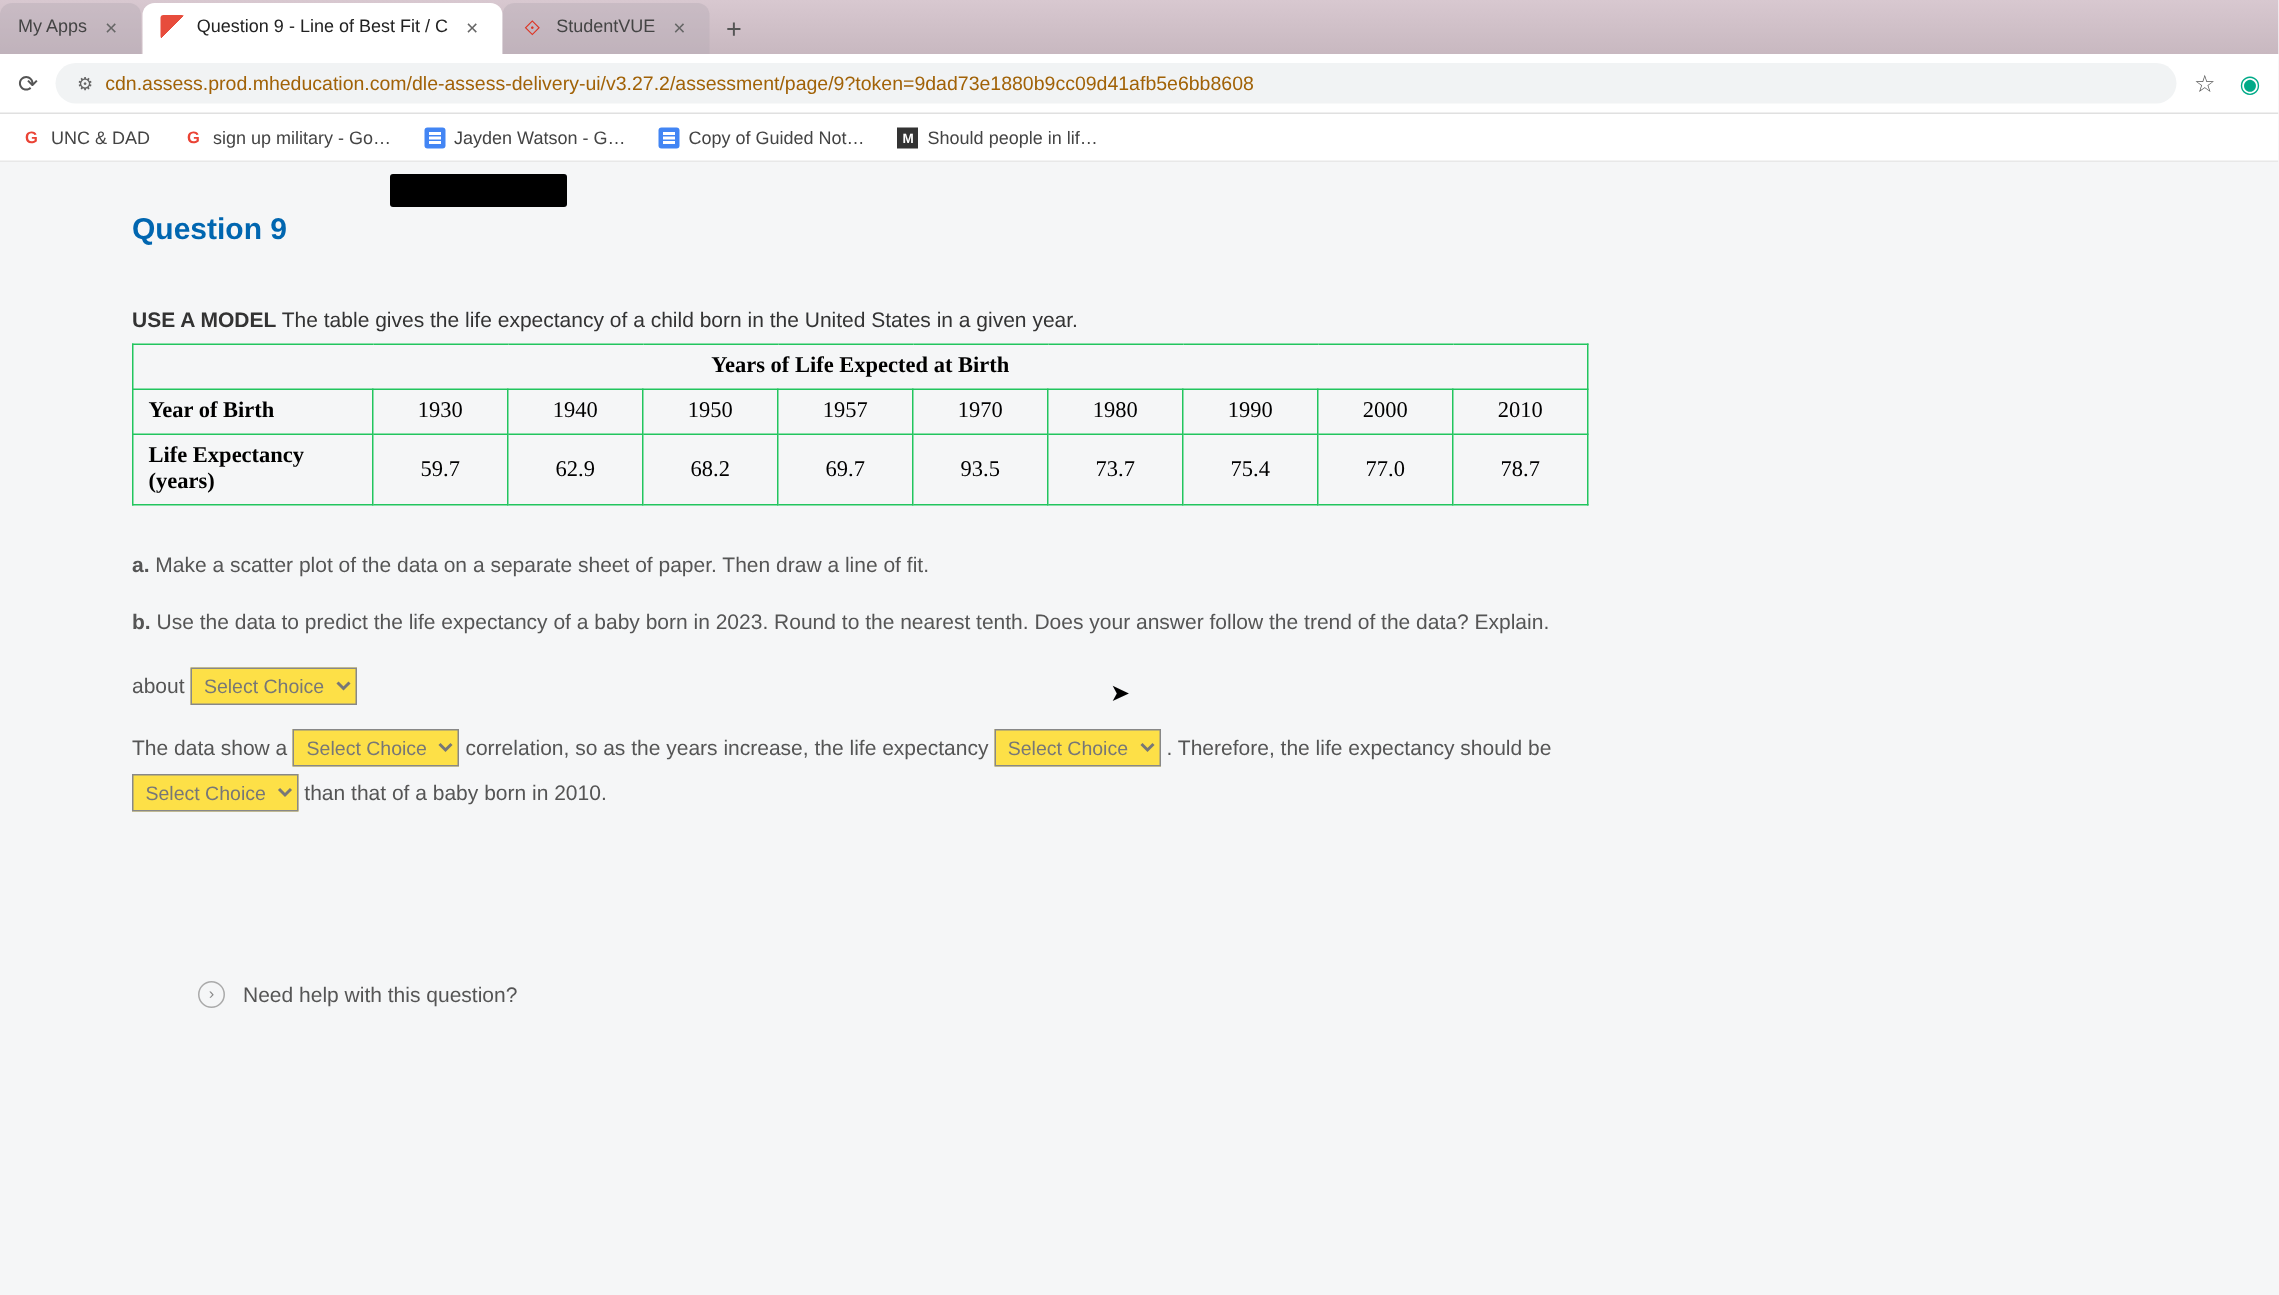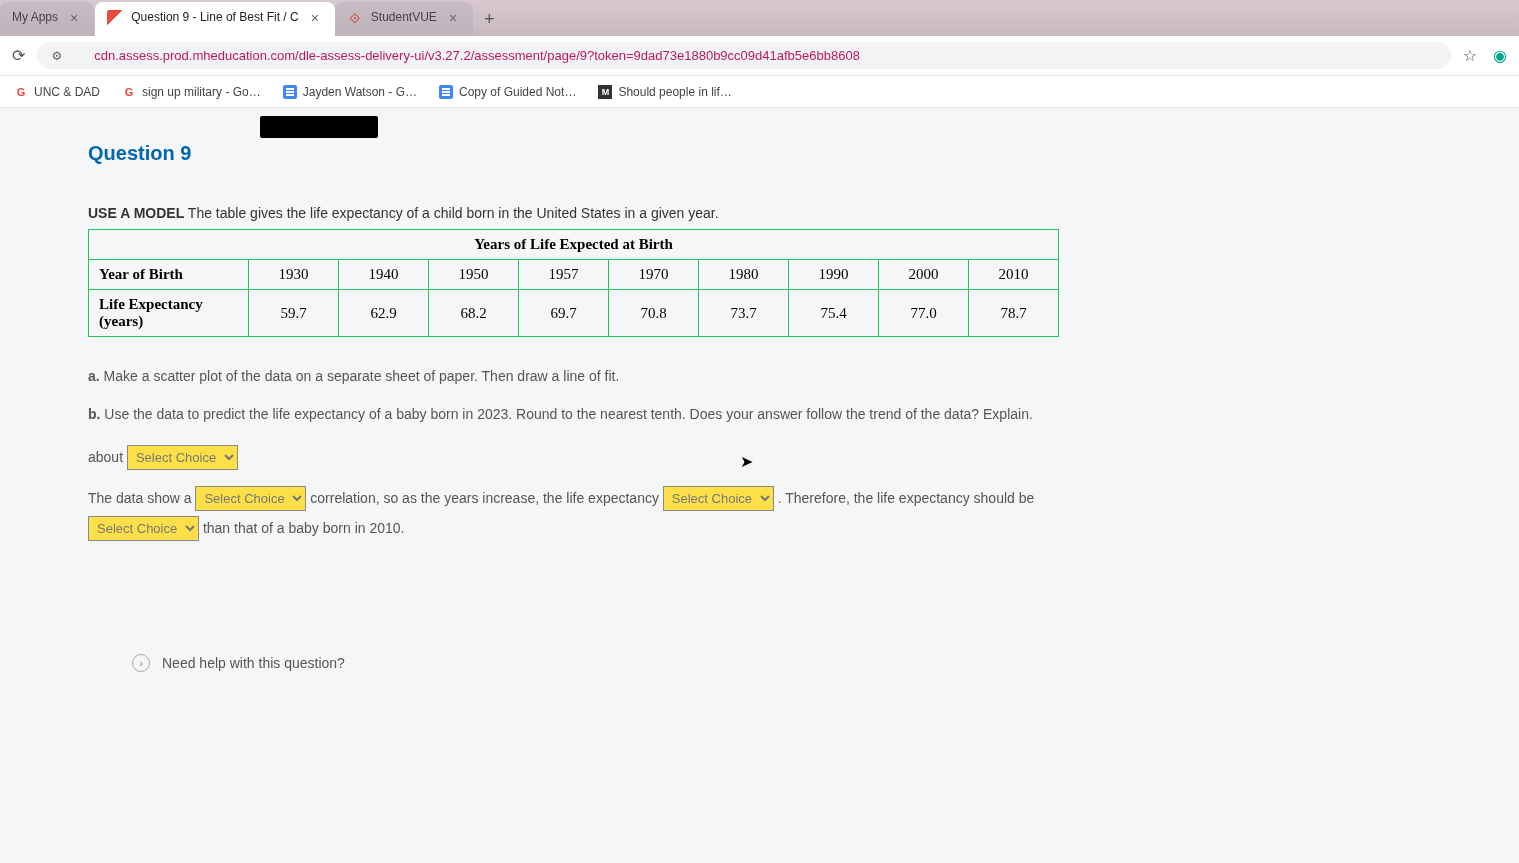--- a/index.html
+++ b/index.html
@@ -69,21 +69,21 @@
       flex: 1;
       background: #f1f3f4;
       border-radius: 16px;
       padding: 6px 14px;
       font-size: 13px;
       color: #555;
       display: flex;
       align-items: center;
       gap: 8px;
     }
-    .addr-url .host { color: #be185d; margin-left: 24px; }
+    .addr-url .host { color: #a16207; }
     .addr-url-icon { font-size: 12px; color: #666; }
     .addr-right { display: flex; gap: 16px; align-items: center; color: #555; }
     .bookmarks-bar {
       background: #fff;
       border-bottom: 1px solid #e8e8e8;
       height: 32px;
       display: flex;
       align-items: center;
       padding: 0 14px;
       gap: 22px;
@@ -277,21 +277,21 @@
       <td>1990</td>
       <td>2000</td>
       <td>2010</td>
     </tr>
     <tr>
       <th class="rowhead">Life Expectancy (years)</th>
       <td>59.7</td>
       <td>62.9</td>
       <td>68.2</td>
       <td>69.7</td>
-      <td>70.8</td>
+      <td>93.5</td>
       <td>73.7</td>
       <td>75.4</td>
       <td>77.0</td>
       <td>78.7</td>
     </tr>
   </tbody>
     </table>
 
   <div class="part">
     <b>a.</b><span> Make a scatter plot of the data on a separate sheet of paper. Then draw a line of fit.</span>

